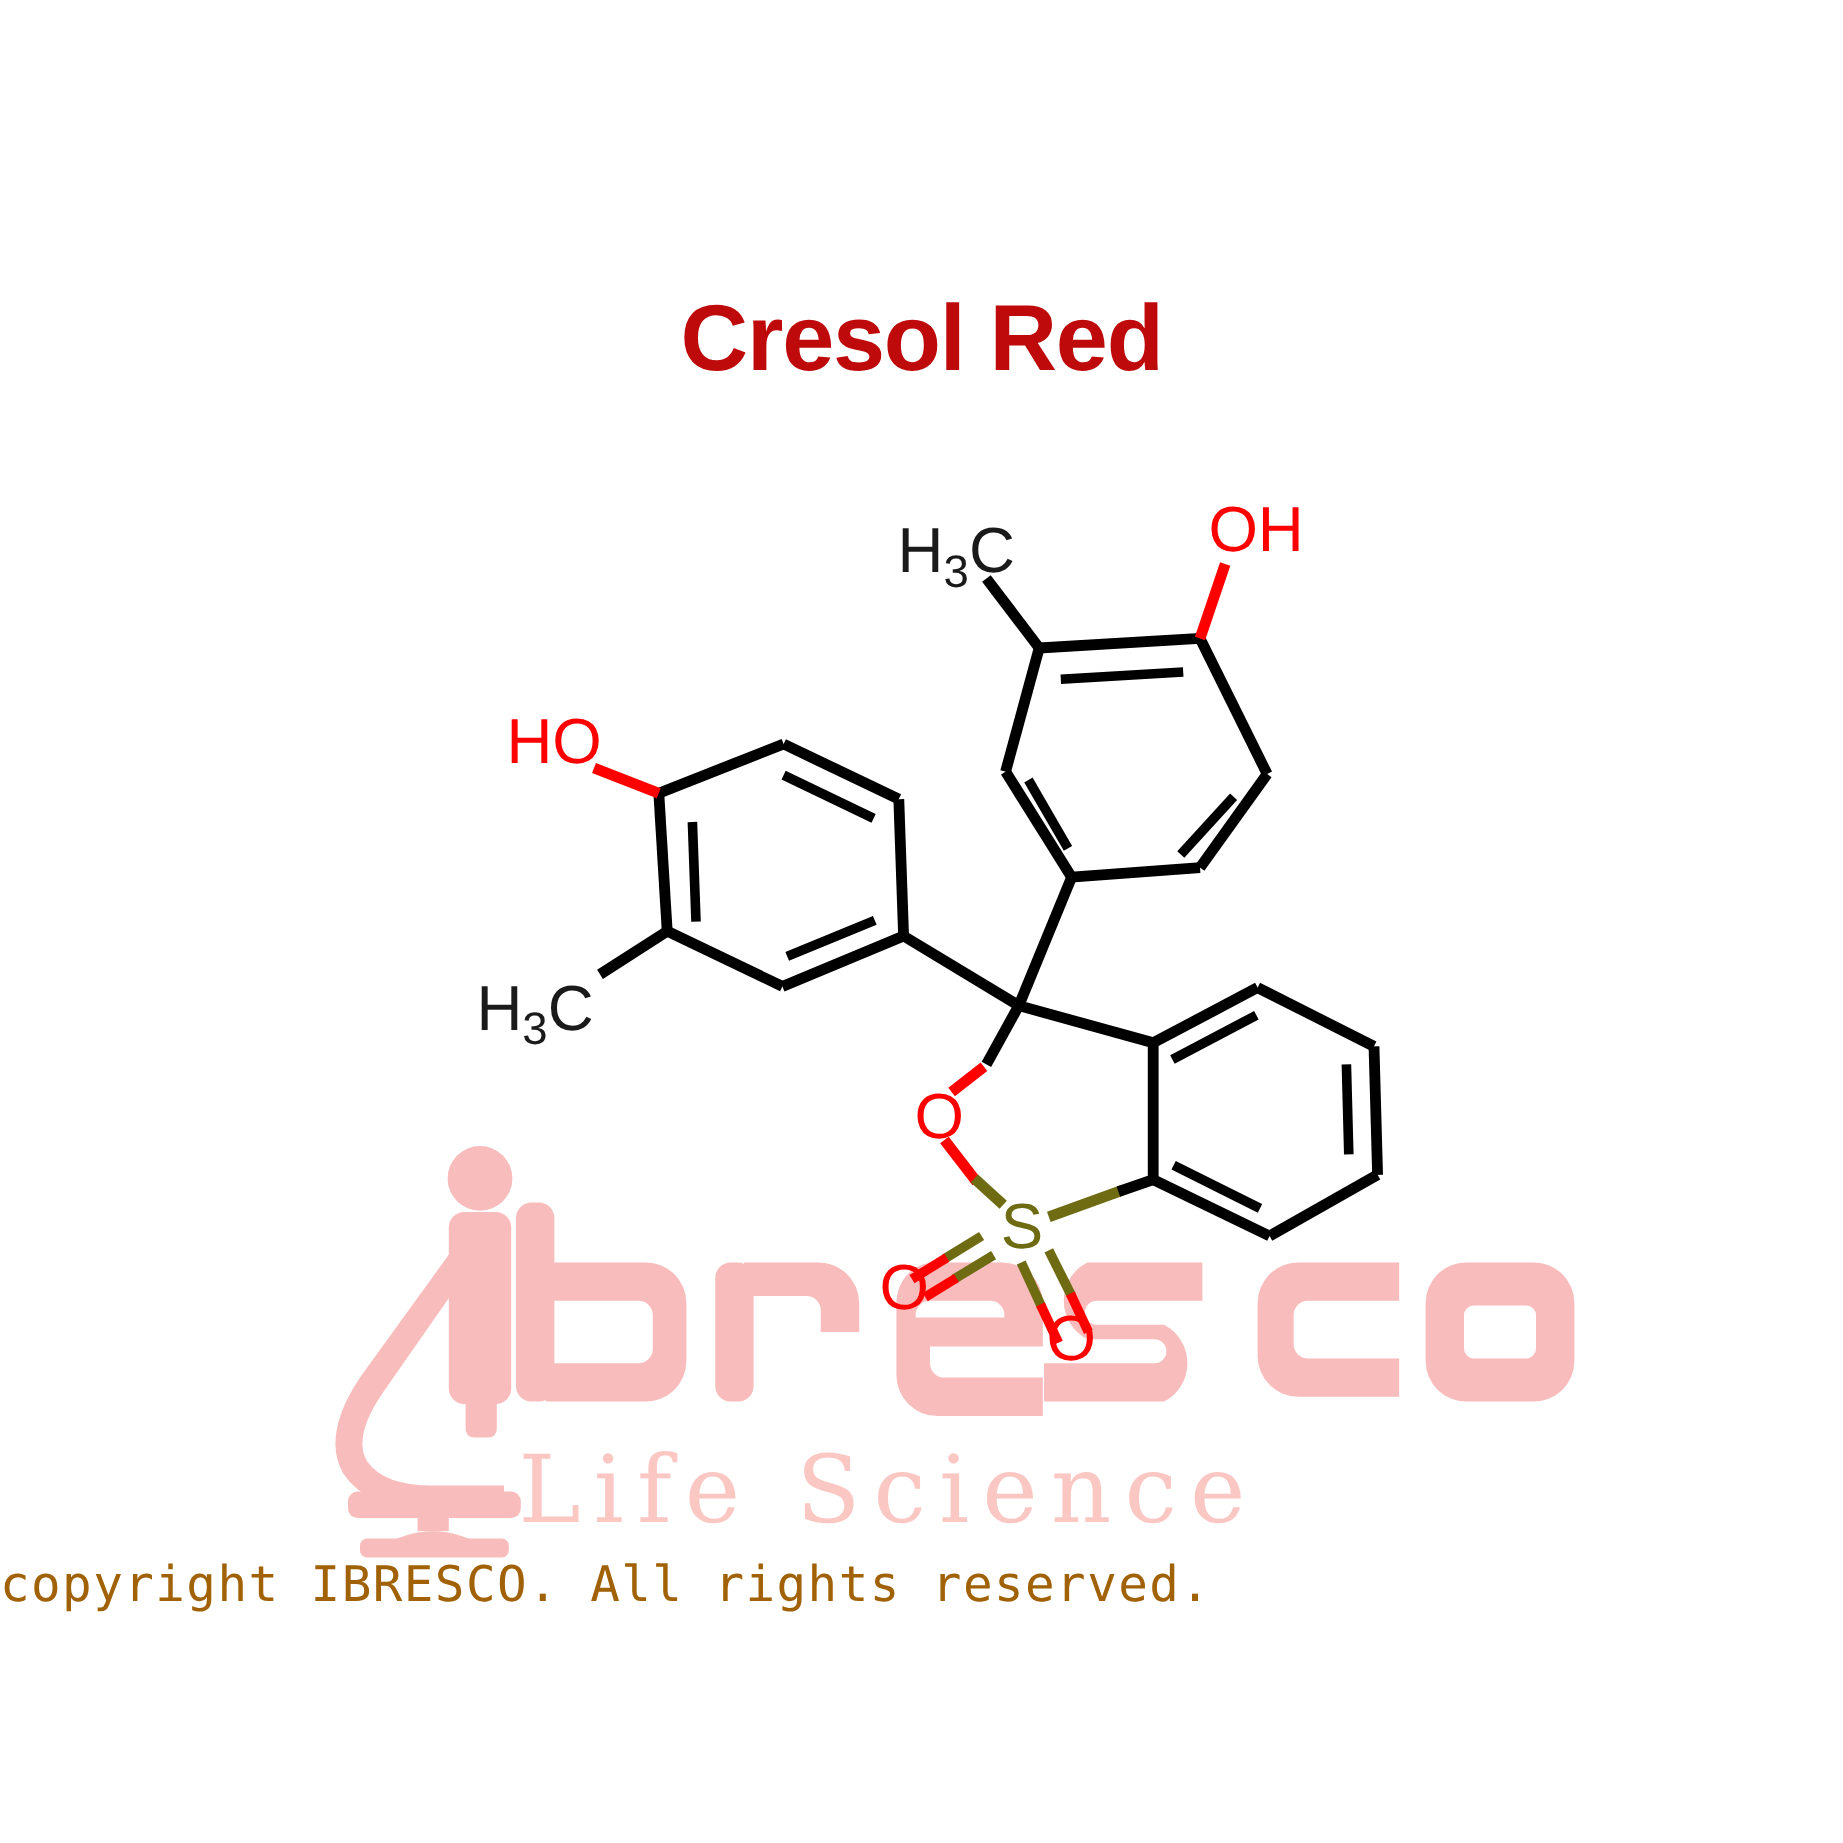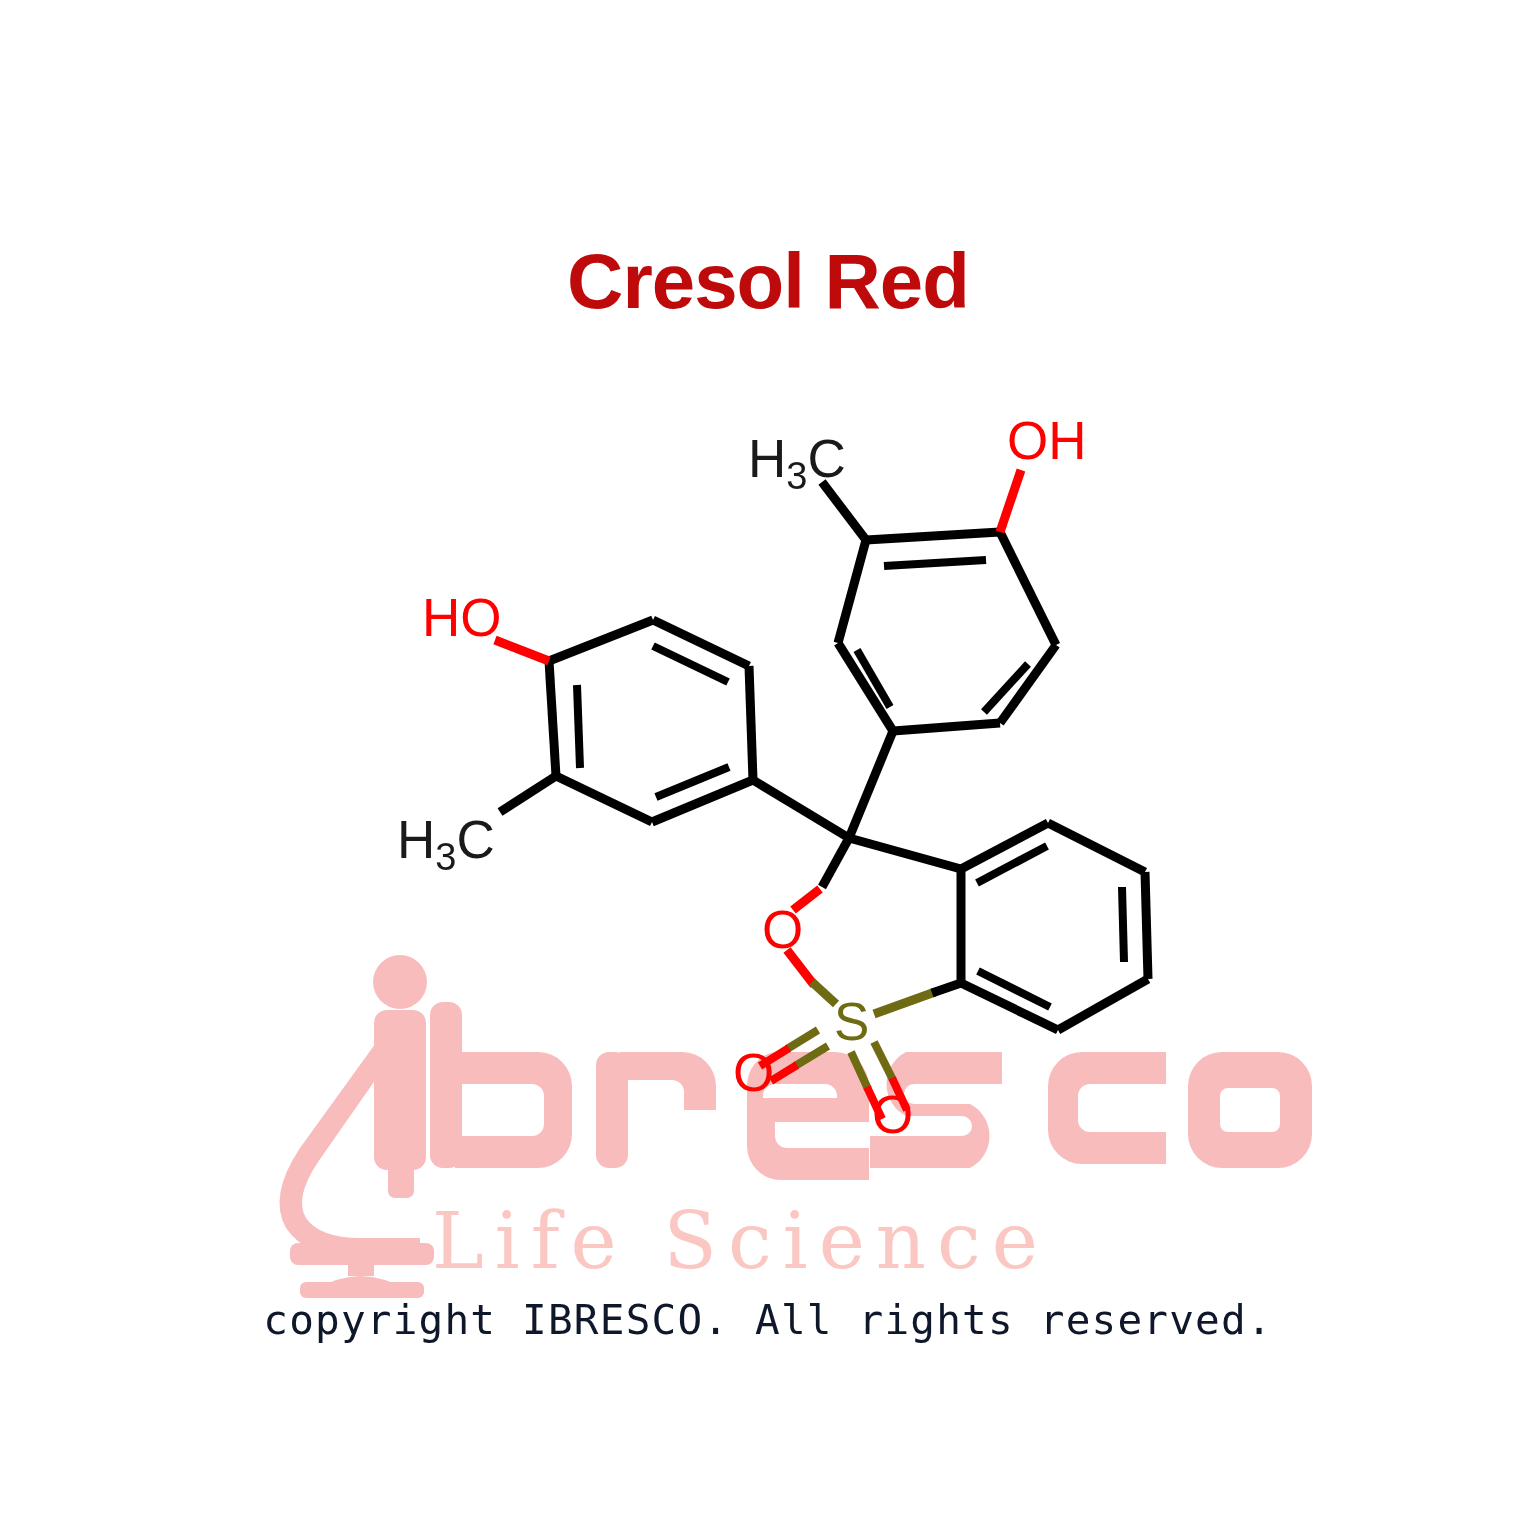--- a/index.html
+++ b/index.html
@@ -47,25 +47,24 @@
     left: 0;
     width: 1536px;
     height: 1536px;
     z-index: 2;
   }
   .copyright-line {
     position: absolute;
     left: 0;
     top: 1296px;
     width: 1536px;
-    text-align: center;
     font-family: "DejaVu Sans Mono", "Liberation Mono", monospace;
     font-size: 41px;
     letter-spacing: 1.2px;
-    color: #0f172a;
+    color: #a16207;
     z-index: 4;
     user-select: none;
   }
 </style>
 </head>
 <body>
 
 <div id="stage">
 
   <div class="page-title">Cresol Red</div>

